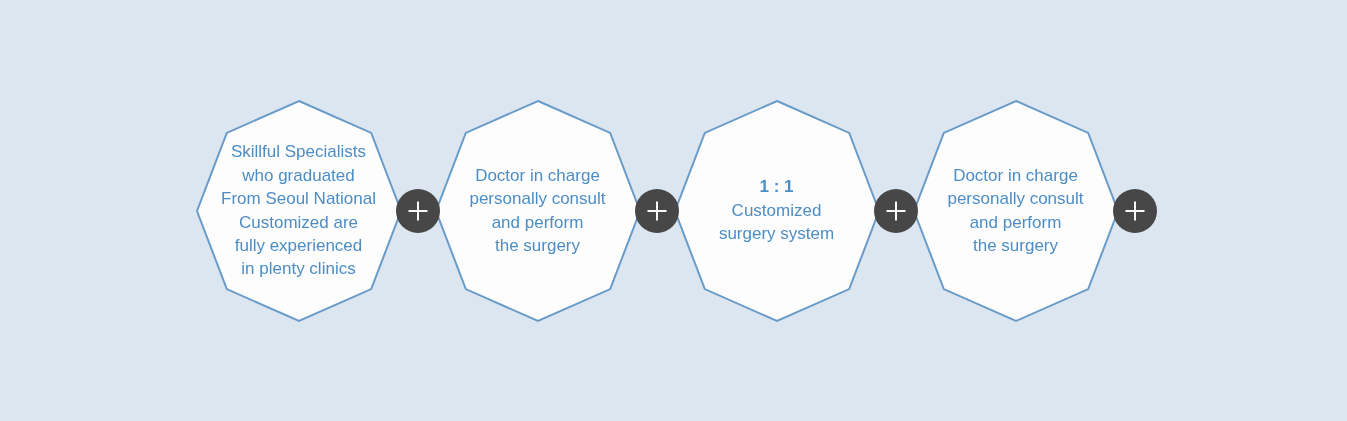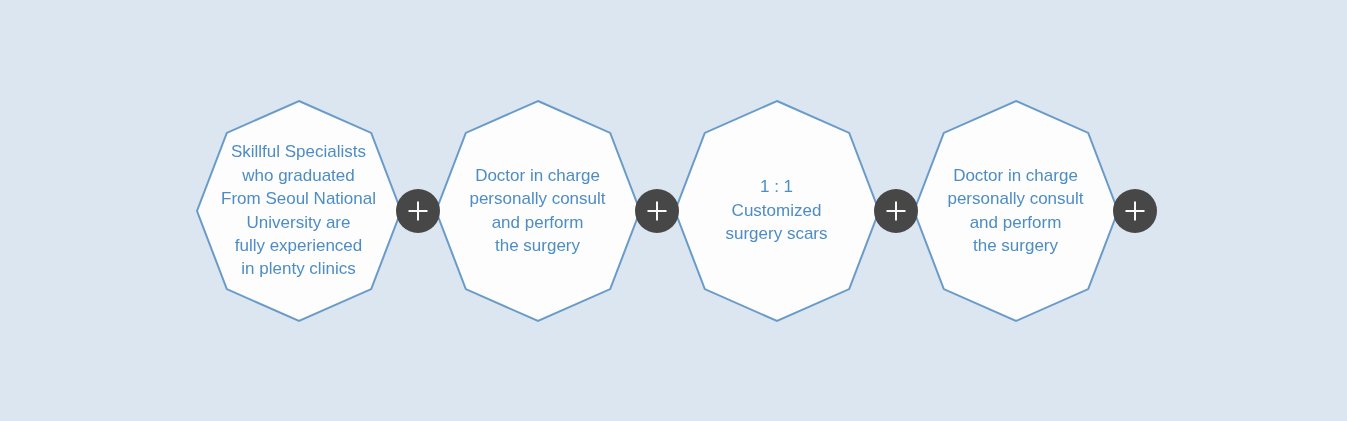--- a/index.html
+++ b/index.html
@@ -53,21 +53,21 @@
     align-items: center;
     justify-content: center;
     text-align: center;
     color: #4d8dc4;
     font-size: 17px;
     line-height: 1.38;
     white-space: pre-line;
     z-index: 1;
   }
   .oct-heading {
-    font-weight: normal;
+    font-weight: bold;
     white-space: pre-line;
   }
   .connector {
     position: relative;
     flex: 0 0 auto;
     width: 44px;
     height: 44px;
     margin: 0 -5.5px;
     border-radius: 50%;
     background: #474747;
@@ -93,21 +93,21 @@
 <div class="stage">
   <div class="row">
 
     <div class="octagon">
       <svg class="oct-shape" viewBox="0 0 206 222" preserveAspectRatio="none" aria-hidden="true">
         <polygon points="103,1 175.2,32.9 205,111 175.2,189.1 103,221 30.8,189.1 1,111 30.8,32.9"></polygon>
       </svg>
       <div class="oct-text">Skillful Specialists
 who graduated
 From Seoul National
-University are
+Customized are
 fully experienced
 in plenty clinics</div>
     </div>
 
     <div class="connector">
       <svg class="plus" viewBox="0 0 44 44" aria-hidden="true">
         <line x1="22" y1="12.5" x2="22" y2="31.5"></line>
         <line x1="12.5" y1="22" x2="31.5" y2="22"></line>
       </svg>
     </div>
@@ -129,21 +129,21 @@
       </svg>
     </div>
 
     <div class="octagon">
       <svg class="oct-shape" viewBox="0 0 206 222" preserveAspectRatio="none" aria-hidden="true">
         <polygon points="103,1 175.2,32.9 205,111 175.2,189.1 103,221 30.8,189.1 1,111 30.8,32.9"></polygon>
       </svg>
       <div class="oct-text">
         <div class="oct-heading">1 : 1</div>
         <div>Customized
-surgery scars</div>
+surgery system</div>
       </div>
     </div>
 
     <div class="connector">
       <svg class="plus" viewBox="0 0 44 44" aria-hidden="true">
         <line x1="22" y1="12.5" x2="22" y2="31.5"></line>
         <line x1="12.5" y1="22" x2="31.5" y2="22"></line>
       </svg>
     </div>
 

